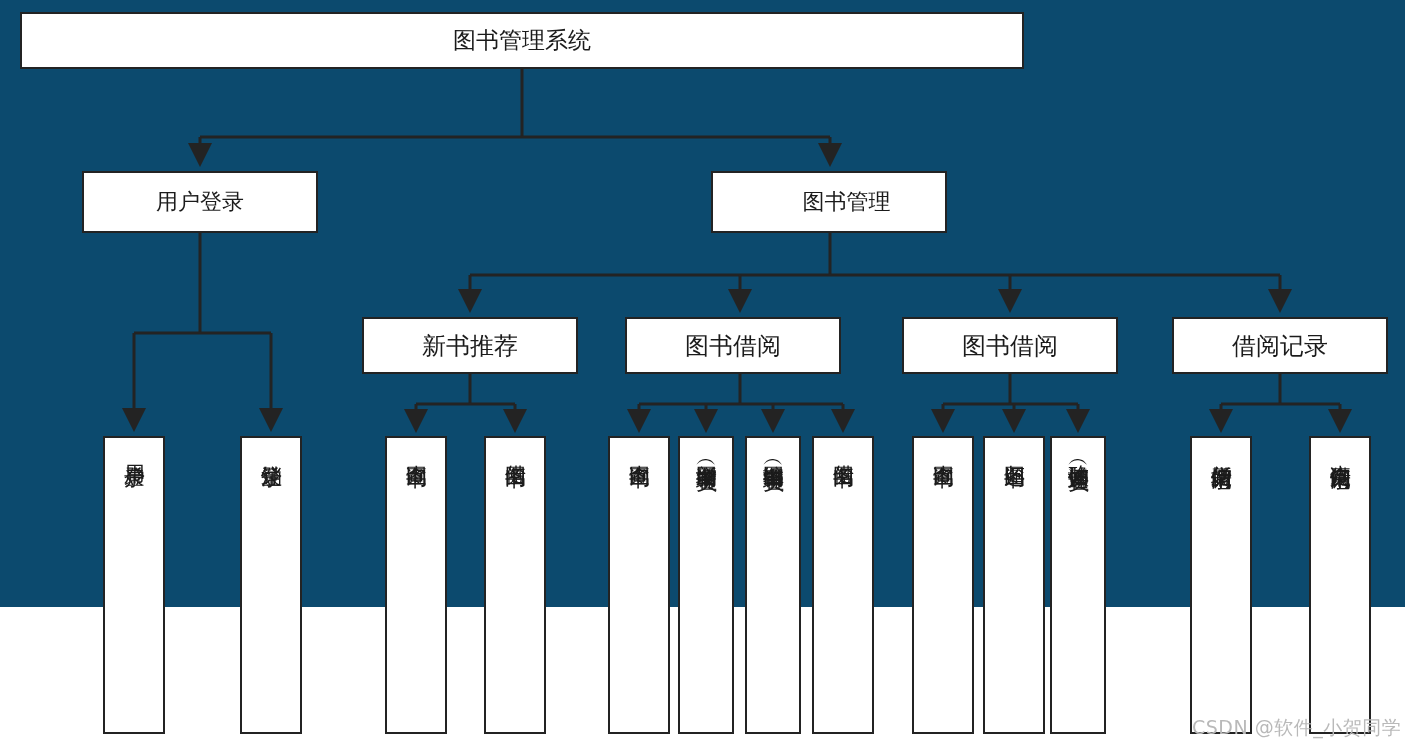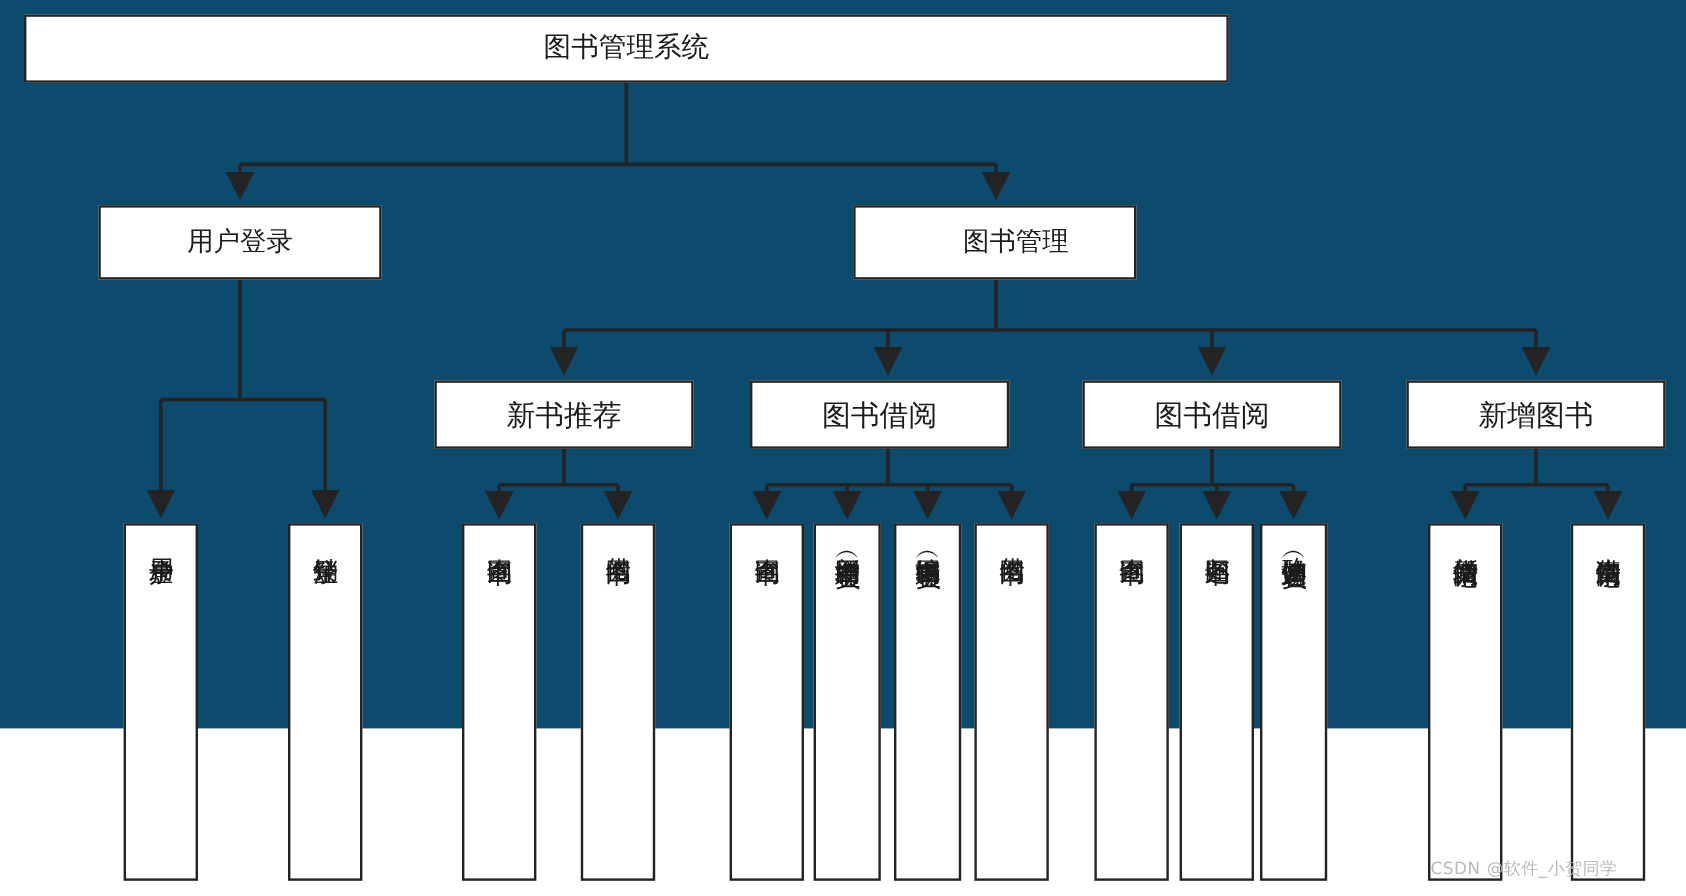--- a/index.html
+++ b/index.html
@@ -54,21 +54,21 @@
   .node.leaf .node-label {
     writing-mode: vertical-rl;
     text-orientation: upright;
     font-size: 21px;
     line-height: 1.18;
     letter-spacing: 1px;
     white-space: nowrap;
   }
   .watermark {
     position: absolute;
-    font-size: 14px;
+    font-size: 19px;
     color: #b9b9b9;
     white-space: nowrap;
     letter-spacing: 0.5px;
   }
 </style>
 </head>
 <body>
 
 <div id="diagram-root">
 
@@ -136,21 +136,21 @@
   <div class="node level-2" style="left:362px; top:317px; width:216px; height:57px;">
     <span class="node-label">新书推荐</span>
   </div>
   <div class="node level-2" style="left:625px; top:317px; width:216px; height:57px;">
     <span class="node-label">图书借阅</span>
   </div>
   <div class="node level-2" style="left:902px; top:317px; width:216px; height:57px;">
     <span class="node-label">图书借阅</span>
   </div>
   <div class="node level-2" style="left:1172px; top:317px; width:216px; height:57px;">
-    <span class="node-label">新增图书</span>
+    <span class="node-label">借阅记录</span>
   </div>
 
   <div id="leaf-layer">
       <div class="node leaf" style="left: 103px; top: 436px; width: 62px; height: 298px;">
         <span class="node-label">用户登录</span>
       </div>
       <div class="node leaf" style="left: 240px; top: 436px; width: 62px; height: 298px;">
         <span class="node-label">注销登录</span>
       </div>
       <div class="node leaf" style="left: 385px; top: 436px; width: 62px; height: 298px;">

